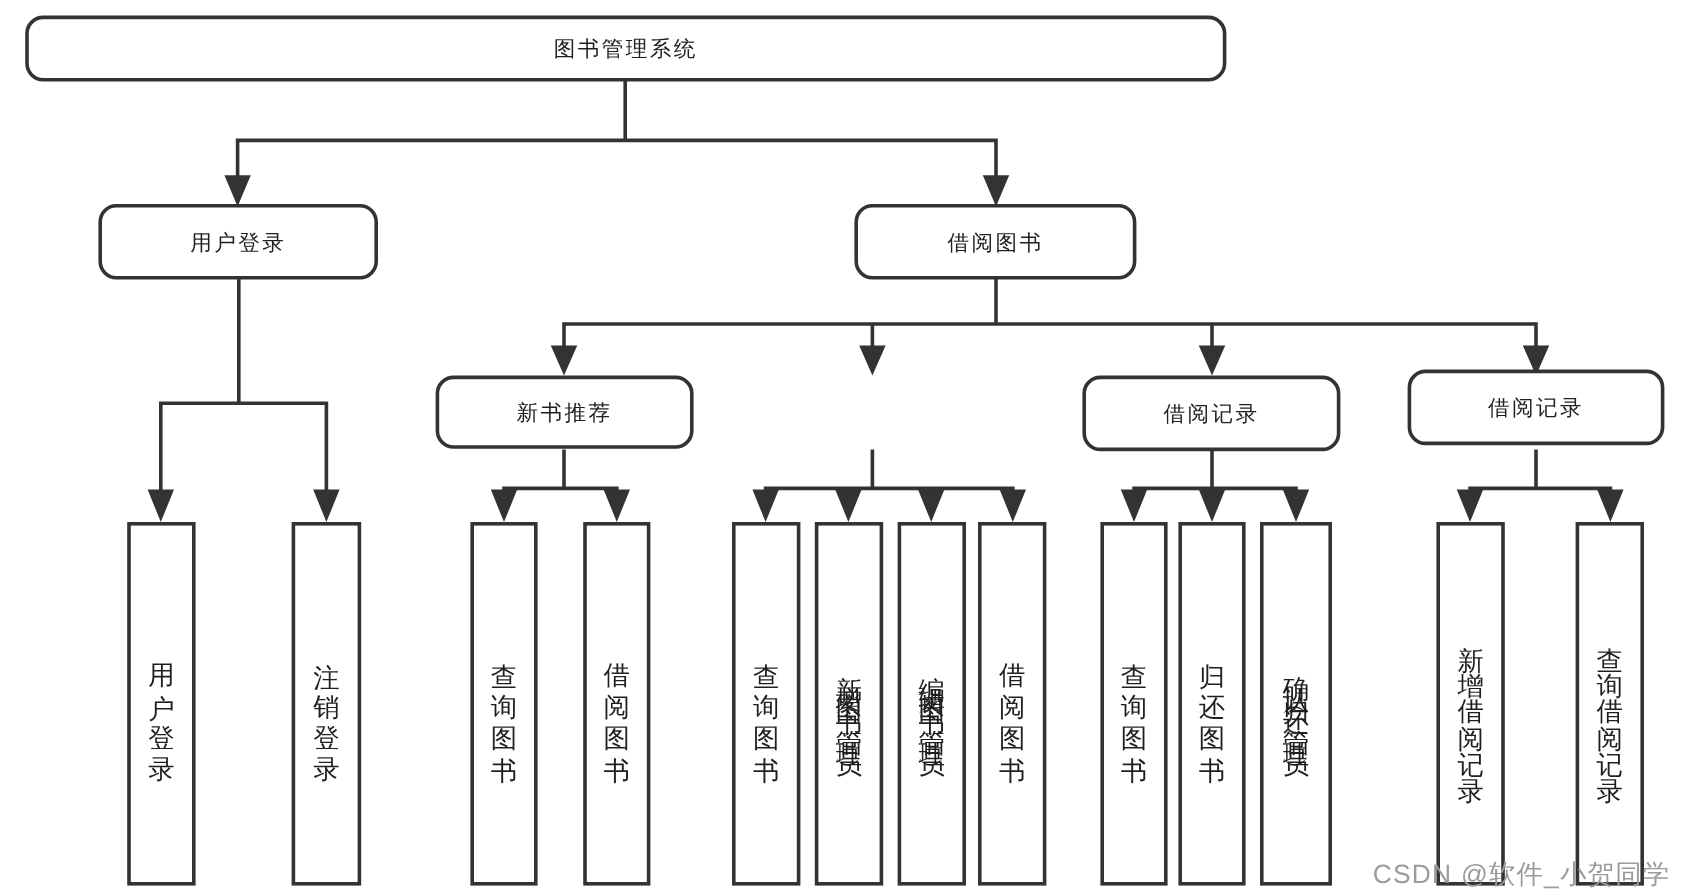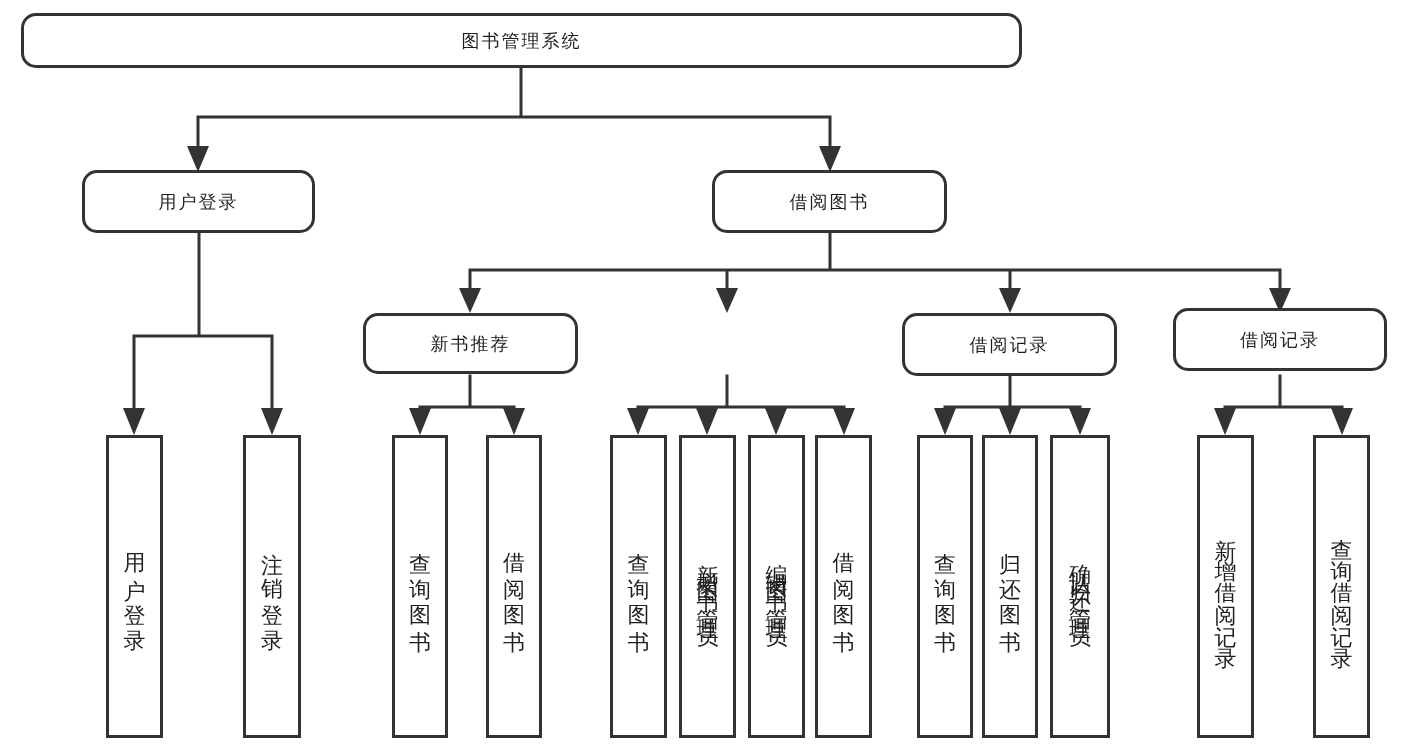--- a/index.html
+++ b/index.html
@@ -126,14 +126,15 @@
   <div class="node v l lf lf-bw3">编辑图书（管理员）</div>
   <div class="node v s lf lf-bw4">借阅图书</div>
 
   <div class="node v s lf lf-cu1">查询图书</div>
   <div class="node v s lf lf-cu2">归还图书</div>
   <div class="node v l lf lf-cu3">确认归还（管理员）</div>
 
   <div class="node v m lf lf-rc1">新增借阅记录</div>
   <div class="node v m lf lf-rc2">查询借阅记录</div>
 
+  <div class="watermark">CSDN @软件_小贺同学</div>
 
 </div>
 
 </body></html>

